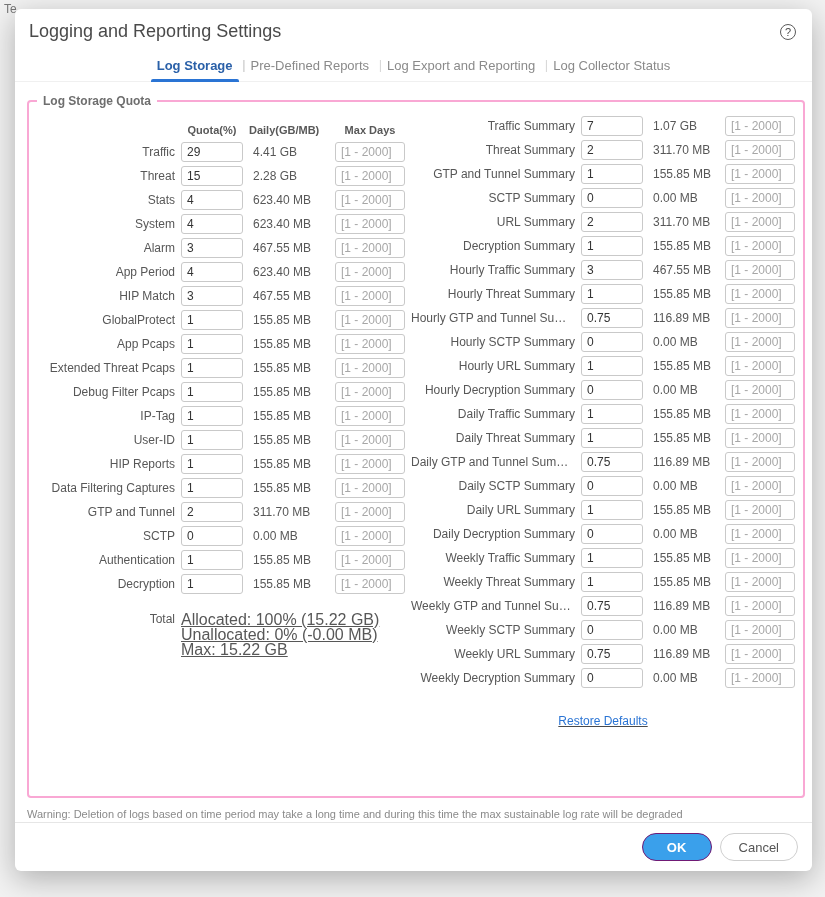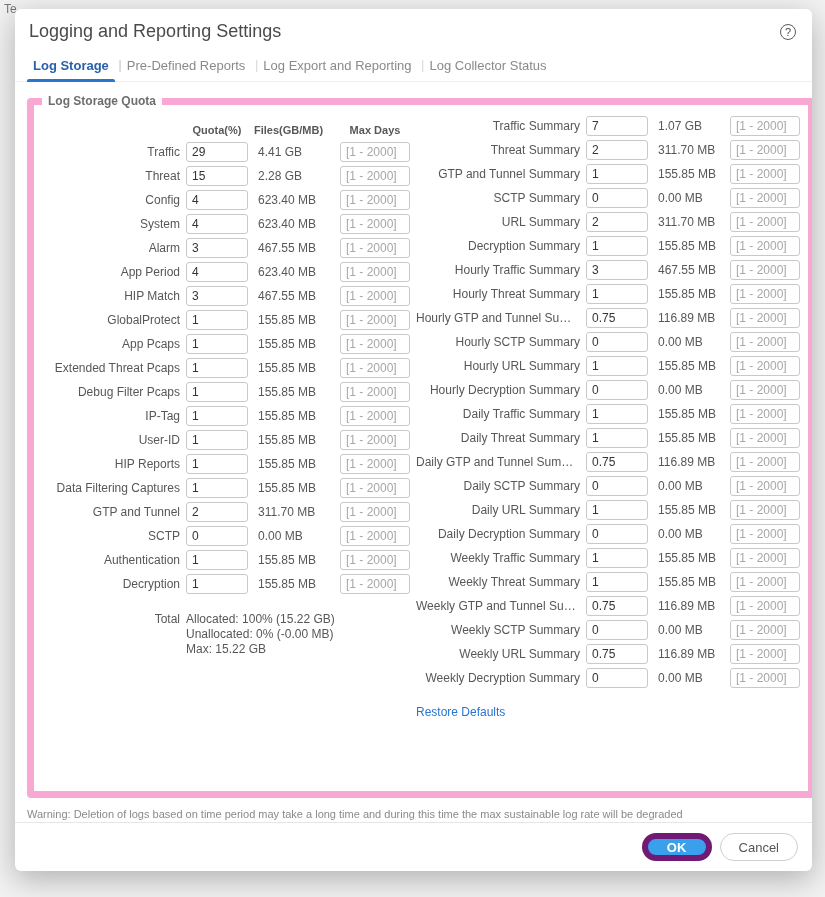--- a/index.html
+++ b/index.html
@@ -8,28 +8,28 @@
   .dim-text { position:absolute; top:2px; left:4px; color:#777; font-size:12px; }
   .dim-row  { position:absolute; top:849px; left:190px; font-size:12px; color:#5a5a5a; }
   .modal {
     position:absolute; top:9px; left:15px; width:797px; height:862px;
     background:#fff; border-radius:6px; box-shadow:0 8px 30px rgba(0,0,0,0.28);
     display:flex; flex-direction:column;
   }
   .titlebar { padding:12px 16px 6px 14px; display:flex; align-items:center; }
   .titlebar h1 { margin:0; font-weight:400; font-size:18px; color:#4a4a4a; flex:1; }
   .help-icon { width:16px; height:16px; border:1.3px solid #5b5b5b; border-radius:50%; text-align:center; line-height:14px; font-size:11px; color:#4a4a4a; cursor:pointer; }
-  .tabs { padding:0 12px; border-bottom:1px solid #f0f0f0; display:flex; gap:6px; font-size:13px; }
+  .tabs { padding:0 12px; border-bottom:1px solid #f0f0f0; display:flex; gap:6px; font-size:13px;justify-content:center; }
   .tab { padding:10px 6px 8px 6px; color:#8a8a8a; cursor:pointer; position:relative; }
   .tab.sep::after { content:"|"; position:absolute; right:-7px; top:9px; color:#d8d8d8; }
   .tab.active { color:#2a60a8; font-weight:600; }
   .tab.active::before { content:""; position:absolute; left:0; right:0; bottom:-1px; height:3px; background:#2a74d4; border-radius:2px 2px 0 0; }
   .body { flex:1; padding:12px 12px 4px 12px; overflow:hidden; }
   fieldset.quota {
-    border:7px solid #f9a8d4; border-radius:4px; margin:0; padding:8px 8px 8px 8px;
+    border:2px solid #f9a8d4; border-radius:4px; margin:0; padding:8px 8px 8px 8px;
     height:100%; display:flex; flex-direction:column;
   }
   fieldset.quota > legend { padding:0 6px; font-size:12px; color:#6e6e6e; font-weight:600; }
   .columns { display:flex; gap:4px; }
   .colA { flex:0 0 370px;margin-top:8px; }
   .colB { flex:1; }
   
   .gridA { display:grid; grid-template-columns:144px 62px 92px 70px; align-items:center; row-gap:4px; }
   .hdr { font-size:11px; color:#585858; font-weight:700; text-align:center; padding-bottom:2px; }
   .hdr.lab { text-align:right; padding-right:6px; visibility:hidden; }
@@ -37,27 +37,27 @@
   input.qval, input.mday {
     width:100%; height:20px; border:1px solid #c9c9c9; border-radius:3px;
     font-size:12px; padding:0 5px; color:#333; background:#fff;
   }
   input.mday::placeholder { color:#a7a7a7; }
   .size { font-size:12px; color:#575757; padding-left:10px; white-space:nowrap; }
   
   .gridB { display:grid; grid-template-columns:170px 62px 82px 70px; align-items:center; row-gap:4px; }
   .totals { margin-top:18px; display:grid; grid-template-columns:144px auto; }
   .totals .tl { text-align:right; padding-right:6px; font-size:12px; color:#575757; }
-  .totals .tv { font-size:12px; color:#575757; line-height:15px; }
-  .restore { text-align:left; margin-top:17px; }
+  .totals .tv { font-size:16px; color:#575757; line-height:15px;text-decoration:underline; }
+  .restore { text-align:center; margin-top:26px;text-decoration:underline; }
   .restore a { color:#2a74d4; font-size:12px; text-decoration:none; cursor:pointer; }
   .warn { font-size:11px; color:#8a8a8a; margin:6px 12px 2px 12px; }
   .footer { border-top:1px solid #e6e6e6; padding:10px 14px; display:flex; justify-content:flex-end; gap:8px; }
   .btn { min-width:70px; height:28px; border-radius:14px; font-size:13px; padding:0 18px; cursor:pointer; }
-  .btn-ok { background:#3aa0eb; border:6px solid #701a75; color:#fff; font-weight:600; }
+  .btn-ok { background:#3aa0eb; border:1px solid #701a75; color:#fff; font-weight:600; }
   .btn-cancel { background:#fff; border:1px solid #cfcfcf; color:#555; }
 </style>
 </head>
 <body>
 
 <div class="backdrop">
   <div class="dim-text">Te</div>
   <div class="dim-row">Report Expiration Period (days)</div>
 
   <div class="modal">
@@ -74,31 +74,31 @@
       </div>
 
     <div class="body">
       <fieldset class="quota">
         <legend>Log Storage Quota</legend>
         <div class="columns">
           <div class="colA">
             <div class="gridA" id="gridA">
               <div class="hdr lab">.</div>
               <div class="hdr">Quota(%)</div>
-              <div class="hdr" style="text-align:left; padding-left:6px;">Files(GB/MB)</div>
+              <div class="hdr" style="text-align:left; padding-left:6px;">Daily(GB/MB)</div>
               <div class="hdr">Max Days</div>
             <div class="rowlabel">Traffic</div>
                 <input class="qval" value="29" style="">
                 <div class="size">4.41 GB</div>
                 <input class="mday" placeholder="[1 - 2000]" style="">
                 <div class="rowlabel">Threat</div>
                 <input class="qval" value="15" style="">
                 <div class="size">2.28 GB</div>
                 <input class="mday" placeholder="[1 - 2000]" style="">
-                <div class="rowlabel">Config</div>
+                <div class="rowlabel">Stats</div>
                 <input class="qval" value="4" style="">
                 <div class="size">623.40 MB</div>
                 <input class="mday" placeholder="[1 - 2000]" style="">
                 <div class="rowlabel">System</div>
                 <input class="qval" value="4" style="">
                 <div class="size">623.40 MB</div>
                 <input class="mday" placeholder="[1 - 2000]" style="">
                 <div class="rowlabel">Alarm</div>
                 <input class="qval" value="3" style="">
                 <div class="size">467.55 MB</div>

